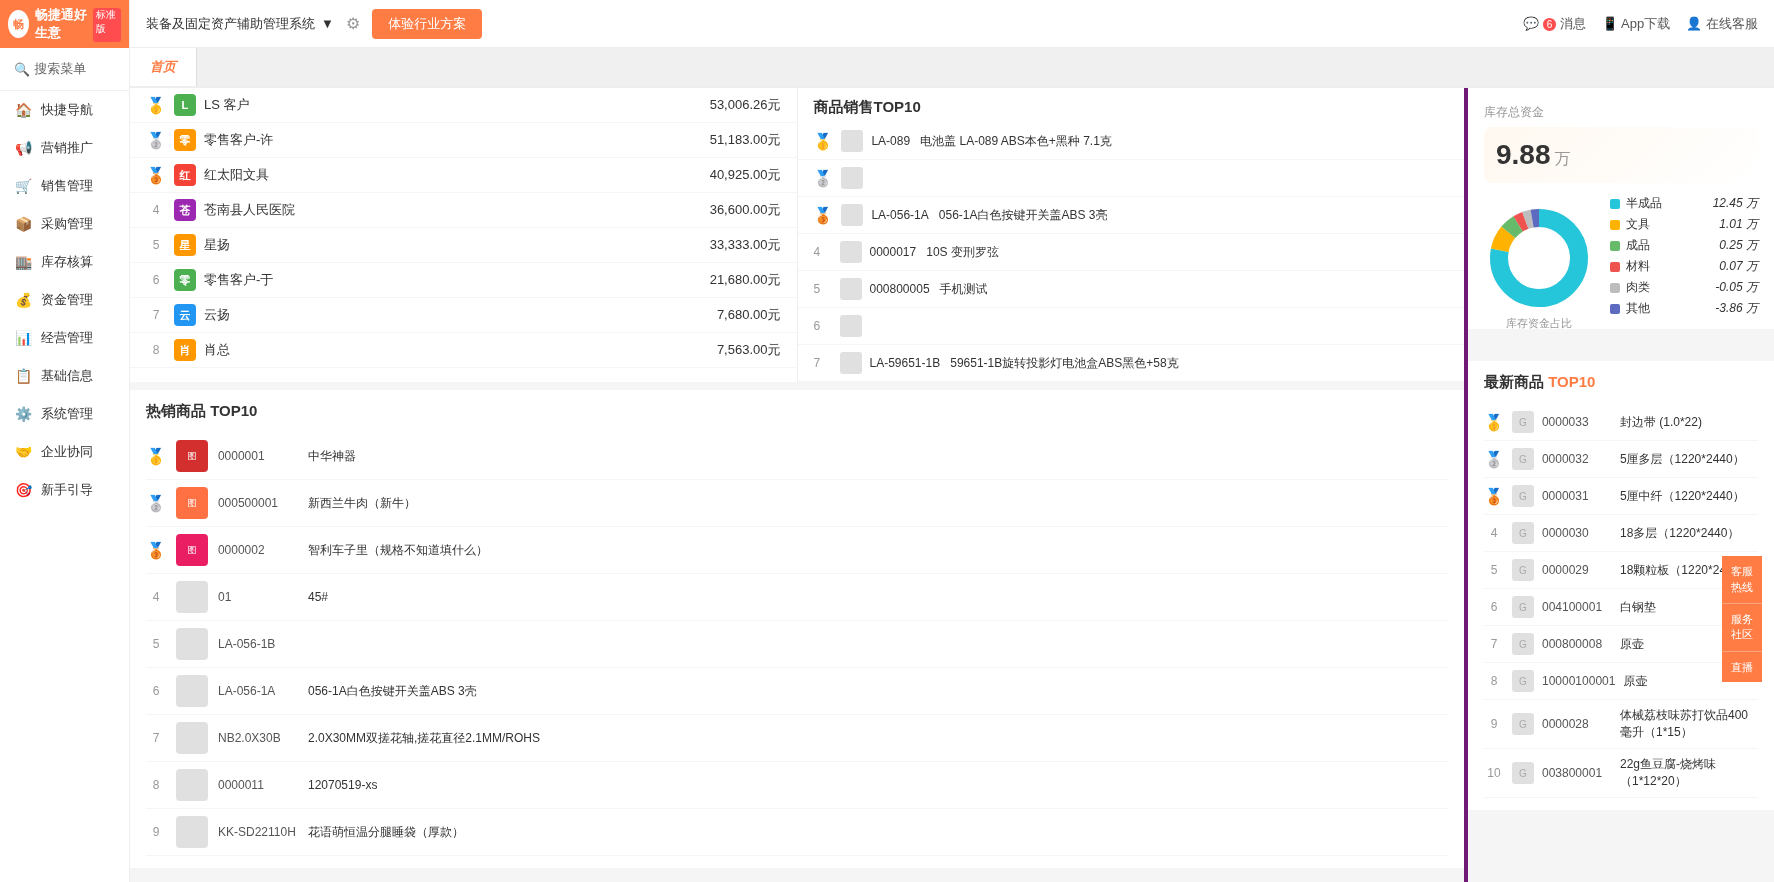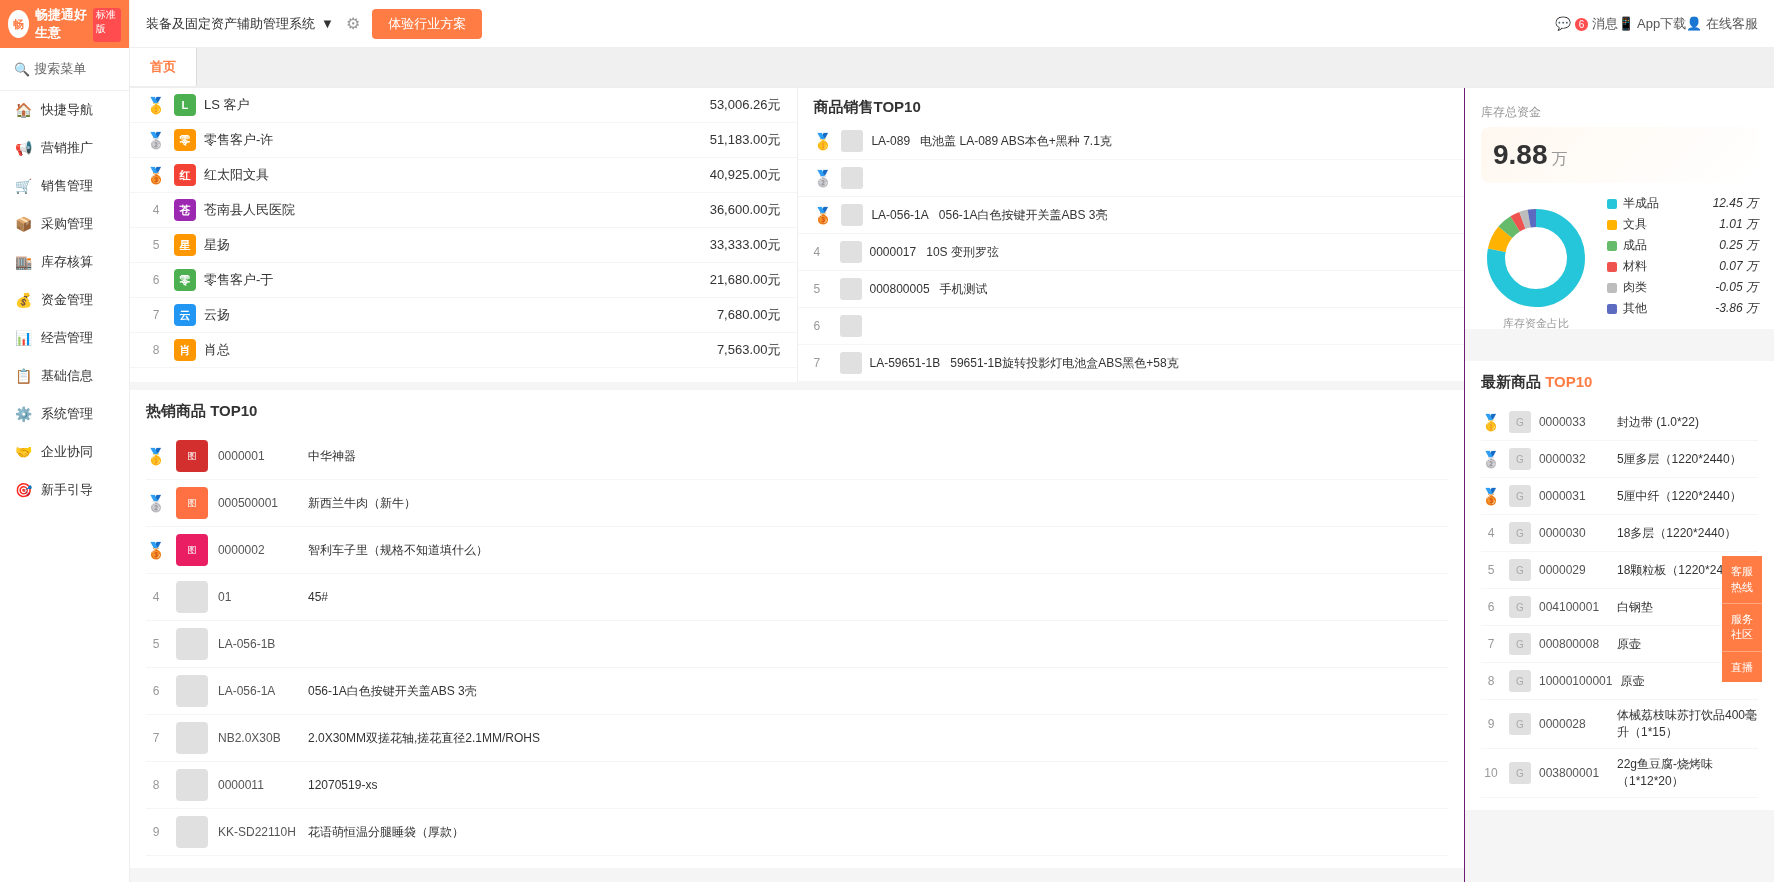--- a/index.html
+++ b/index.html
@@ -66,30 +66,31 @@
     }
     .topbar-system-select {
       display: flex; align-items: center; gap: 6px;
       font-size: 13px; color: #333; cursor: pointer;
     }
     .topbar-settings { color: #999; cursor: pointer; font-size: 16px; }
     .topbar-trial-btn {
       background: #ff7d45; color: #fff; border: none;
       padding: 6px 16px; border-radius: 4px; cursor: pointer; font-size: 13px;
     }
-    .topbar-right { margin-left: auto; display: flex; align-items: center; gap: 0; color: #555; font-size: 13px; }
+    .topbar-right { margin-left: auto; display: flex; align-items: center; gap: 16px; color: #555; font-size: 13px; }
 
     
     .page-tabs {
       background: #f0f0f0;
       display: flex;
       align-items: center;
       padding: 0;
       border-bottom: 1px solid #ddd;
       flex-shrink: 0;
+      font-style: italic;
     }
     .tab-item {
       padding: 10px 20px;
       cursor: pointer;
       font-size: 13px;
       color: #555;
       border-right: 1px solid #ddd;
     }
     .tab-item.active { background: #fff; color: #ff7d45; font-weight: bold; }
     .ranking-item {
@@ -154,21 +155,21 @@
     .mp-img { width: 22px; height: 22px; border-radius: 3px; background: #e0e0e0; flex-shrink: 0; }
     .mp-info { flex: 1; font-size: 12px; color: #333; }
 
     
     .full-wrapper { flex: 1; display: flex; flex-direction: column; overflow: hidden; }
     .tabs-row { background: #f0f0f0; border-bottom: 2px solid #eee; flex-shrink: 0; }
     .body-row { flex: 1; display: flex; overflow: hidden; }
 
     
     .col-left { flex: 1; overflow-y: auto; background: #f5f5f5; display: flex; flex-direction: column; gap: 0; }
-    .col-right { width: 310px; overflow-y: auto; background: #f5f5f5; border-left: 1px solid #701a75; }
+    .col-right { width: 310px; overflow-y: auto; background: #f5f5f5; border-left: 4px solid #701a75; }
 
     
     .two-col-row { display: flex; gap: 0; }
     .half-panel { flex: 1; background: #fff; padding: 0; }
     .half-panel + .half-panel { border-left: 1px solid #eee; }
 
     
     .float-widgets {
       position: fixed; right: 12px; bottom: 200px;
       display: flex; flex-direction: column; gap: 0;

